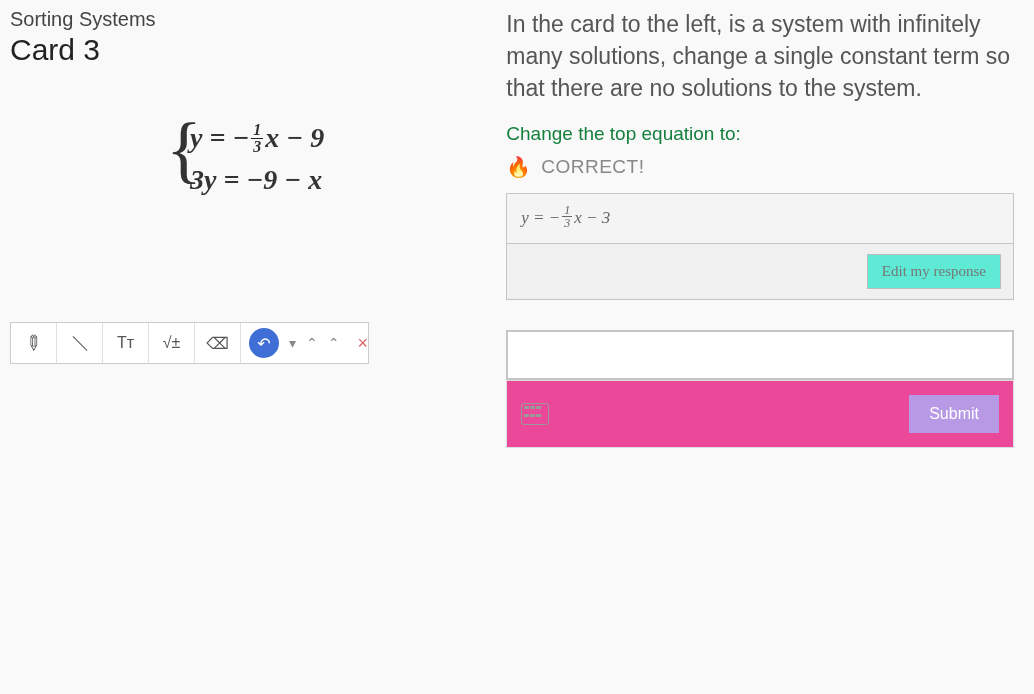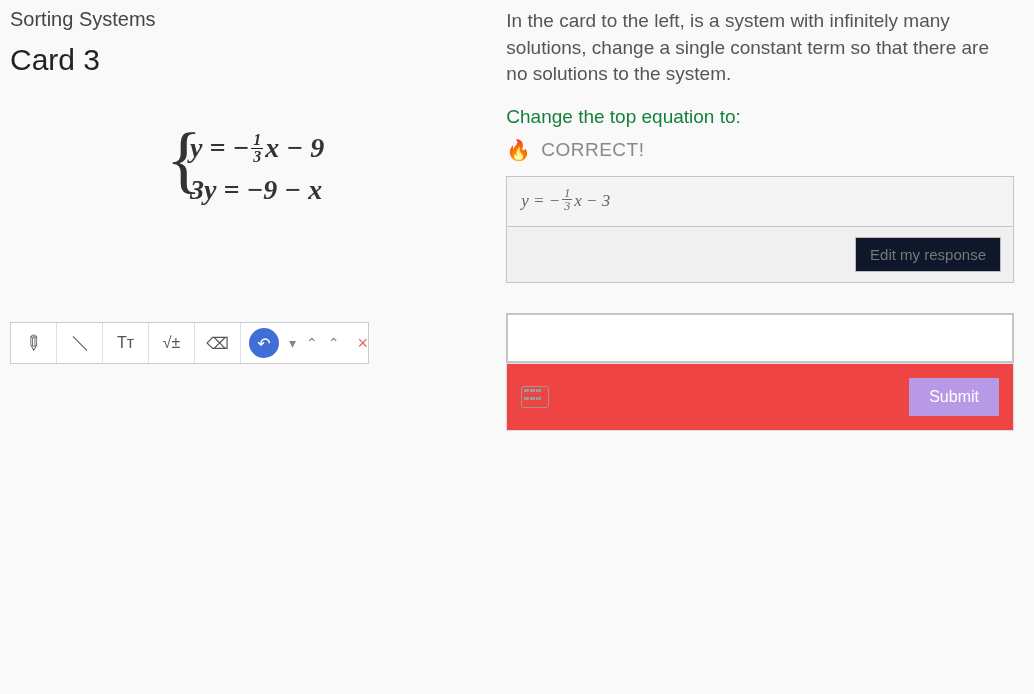--- a/index.html
+++ b/index.html
@@ -22,21 +22,21 @@
       position: relative;
     }
     .right-panel {
       width: 52%;
       padding: 8px 20px 20px 10px;
     }
     .subtitle {
       font-size: 20px;
       color: #444;
       font-weight: 400;
-      margin-bottom: 12px;
+      margin-bottom: 2px;
     }
     .title {
       font-size: 30px;
       color: #222;
       font-weight: 400;
       margin-bottom: 14px;
     }
     .equation-block {
       font-size: 28px;
       font-weight: 700;
@@ -112,21 +112,21 @@
       align-items: center;
       gap: 10px;
       margin-left: 10px;
       color: #888;
       font-size: 14px;
     }
     .small-controls span { cursor: pointer; }
     .close-x { color: #d66; font-size: 18px; cursor: pointer; margin-left: 8px; }
 
     .instructions {
-      font-size: 19px;
+      font-size: 23px;
       color: #555;
       line-height: 1.4;
       margin-bottom: 18px;
     }
     .prompt-label {
       font-size: 19px;
       color: #15803d;
       margin-bottom: 10px;
     }
     .correct-line {
@@ -155,37 +155,38 @@
       border: 1px solid #c5c5c5;
       border-top: none;
       background: #f0f0f0;
       display: flex;
       justify-content: flex-end;
       padding: 10px 12px;
       margin-bottom: 30px;
     }
     .edit-btn {
       border: 1px solid #bbb;
-      background: #0f172a;
+      background: #5eead4;
       padding: 8px 14px;
       color: #777;
       font-size: 15px;
       cursor: pointer;
+      font-family: Liberation Serif, serif;
     }
     .input-box {
       border: 2px solid #c5c5c5;
       background: #fff;
       min-height: 50px;
       padding: 10px;
       margin-bottom: 0;
     }
     .submit-bar {
       border: 1px solid #ddd;
       border-top: 1px solid #ddd;
-      background: #ef4444;
+      background: #ec4899;
       display: flex;
       justify-content: space-between;
       align-items: center;
       padding: 14px 14px;
     }
     .keypad-icon {
       width: 28px;
       height: 22px;
       border: 1.5px solid #999;
       border-radius: 3px;

